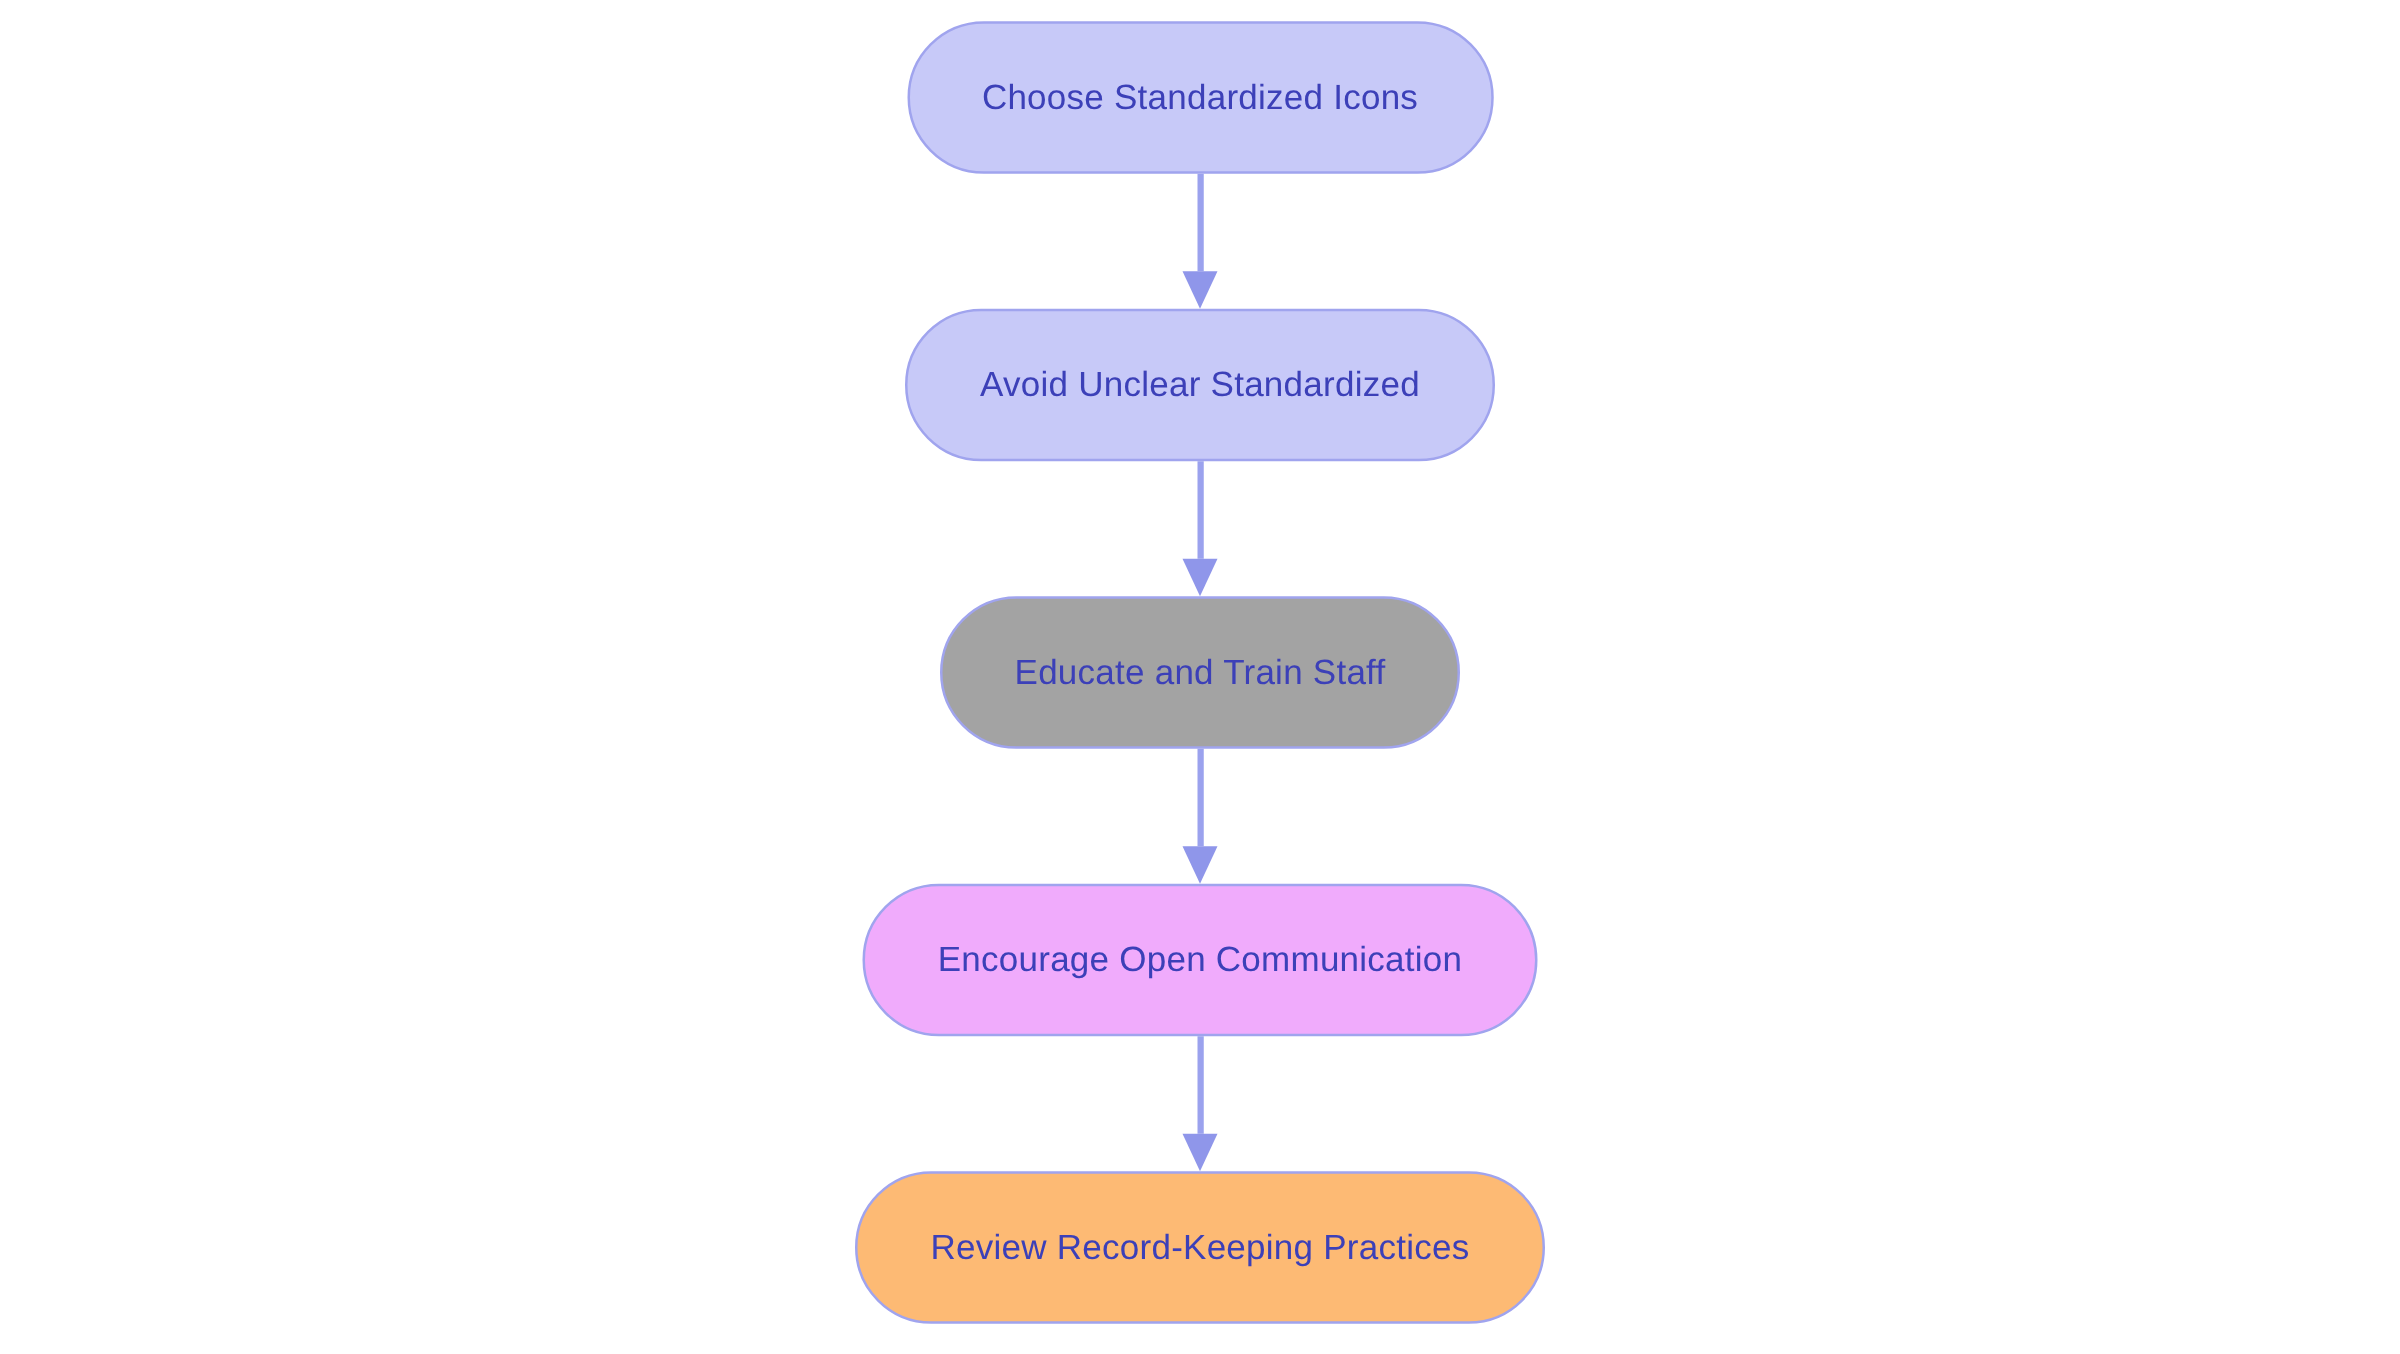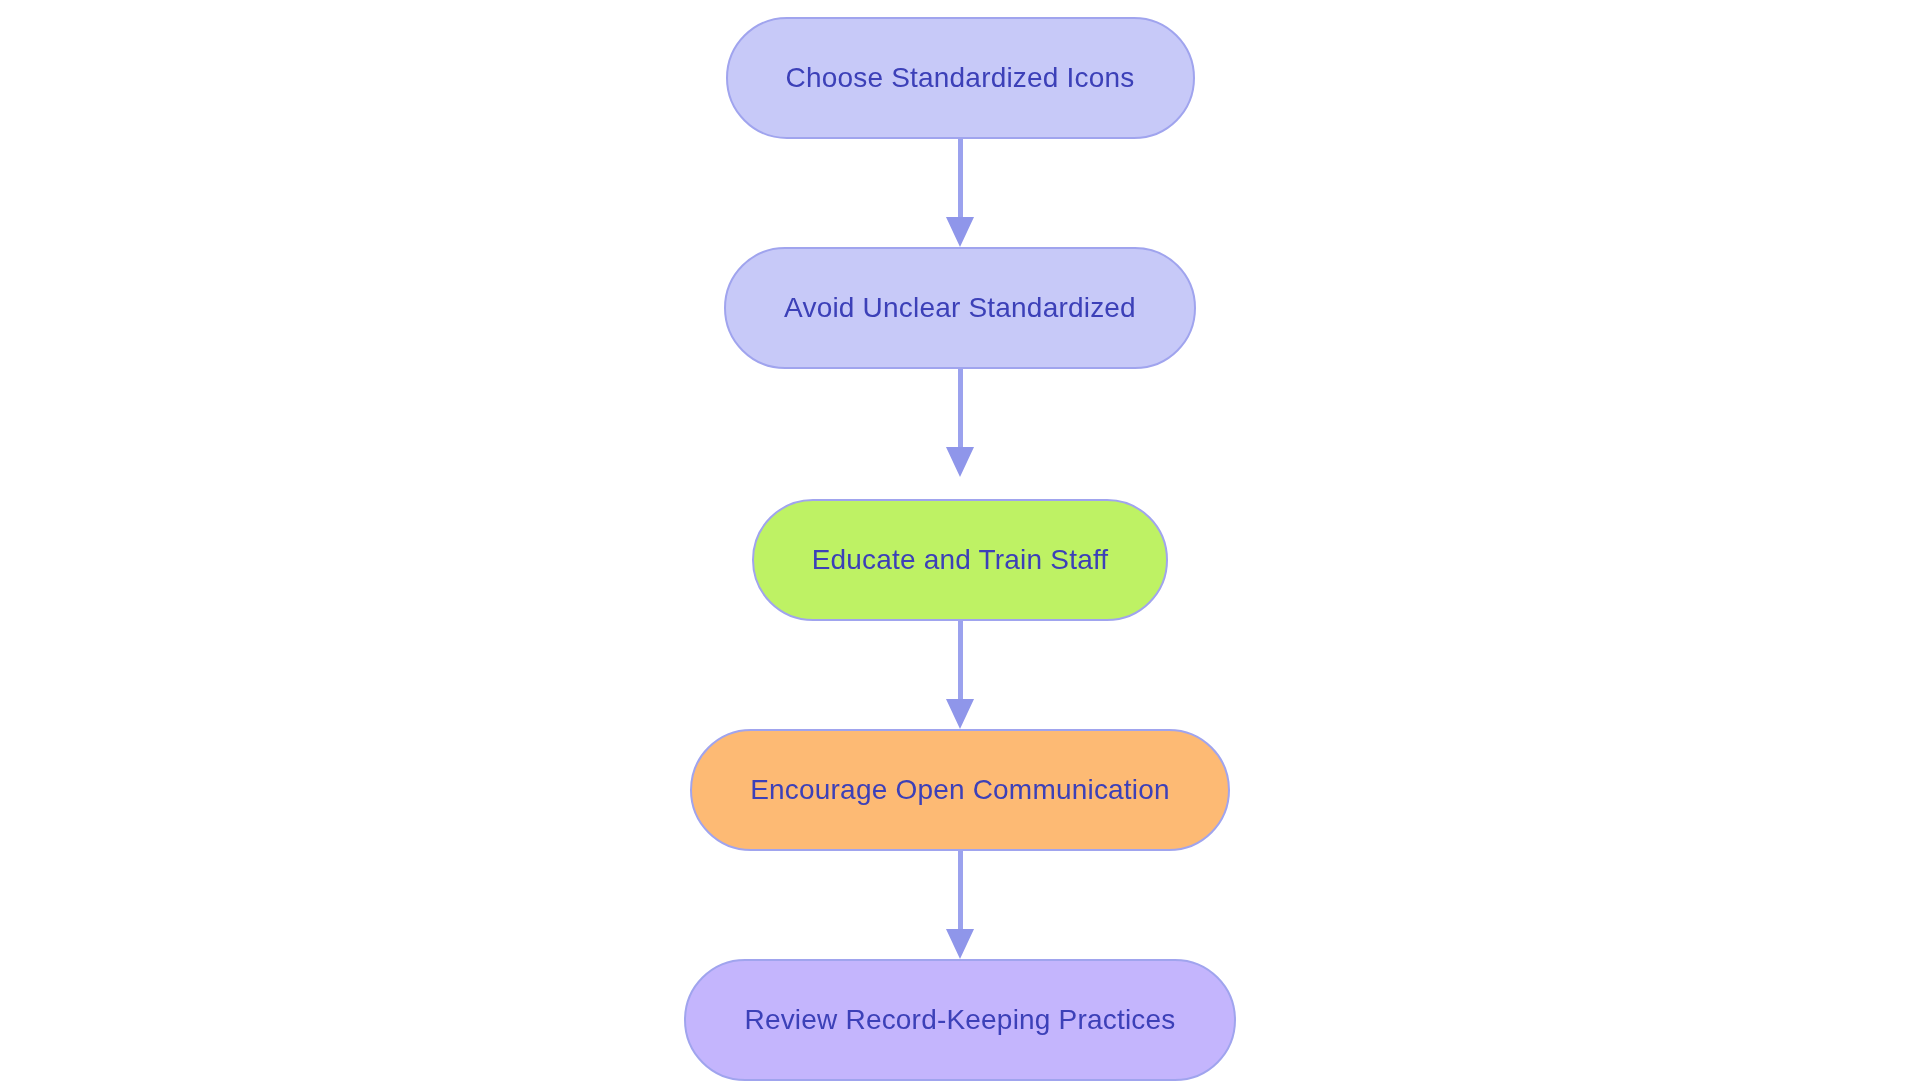--- a/index.html
+++ b/index.html
@@ -72,30 +72,30 @@
       <div class="arrow-line" style="background: rgb(155, 162, 238);"></div>
       <div class="arrow-head" style="border-top-color: rgb(143, 150, 234);"></div>
     </div>
     <div class="flow-node" style="background: rgb(199, 201, 248); border-color: rgb(160, 164, 238);">
       <span class="node-label" style="color: rgb(60, 64, 184);">Avoid Unclear Standardized</span>
     </div>
     <div class="flow-arrow">
       <div class="arrow-line" style="background: rgb(155, 162, 238);"></div>
       <div class="arrow-head" style="border-top-color: rgb(143, 150, 234);"></div>
     </div>
-    <div class="flow-node" style="background: #bef264; border-color: rgb(160, 164, 238); margin-top: 22px;">
+    <div class="flow-node" style="background: #a3a3a3; border-color: rgb(160, 164, 238);">
       <span class="node-label" style="color: rgb(60, 64, 184);">Educate and Train Staff</span>
     </div>
     <div class="flow-arrow">
       <div class="arrow-line" style="background: rgb(155, 162, 238);"></div>
       <div class="arrow-head" style="border-top-color: rgb(143, 150, 234);"></div>
     </div>
-    <div class="flow-node" style="background: #fdba74; border-color: rgb(160, 164, 238);">
+    <div class="flow-node" style="background: #f0abfc; border-color: rgb(160, 164, 238);">
       <span class="node-label" style="color: rgb(60, 64, 184);">Encourage Open Communication</span>
     </div>
     <div class="flow-arrow">
       <div class="arrow-line" style="background: rgb(155, 162, 238);"></div>
       <div class="arrow-head" style="border-top-color: rgb(143, 150, 234);"></div>
     </div>
-    <div class="flow-node" style="background: #c4b5fd; border-color: rgb(160, 164, 238);">
+    <div class="flow-node" style="background: #fdba74; border-color: rgb(160, 164, 238);">
       <span class="node-label" style="color: rgb(60, 64, 184);">Review Record-Keeping Practices</span>
     </div>
   </div>
 
 </body></html>

